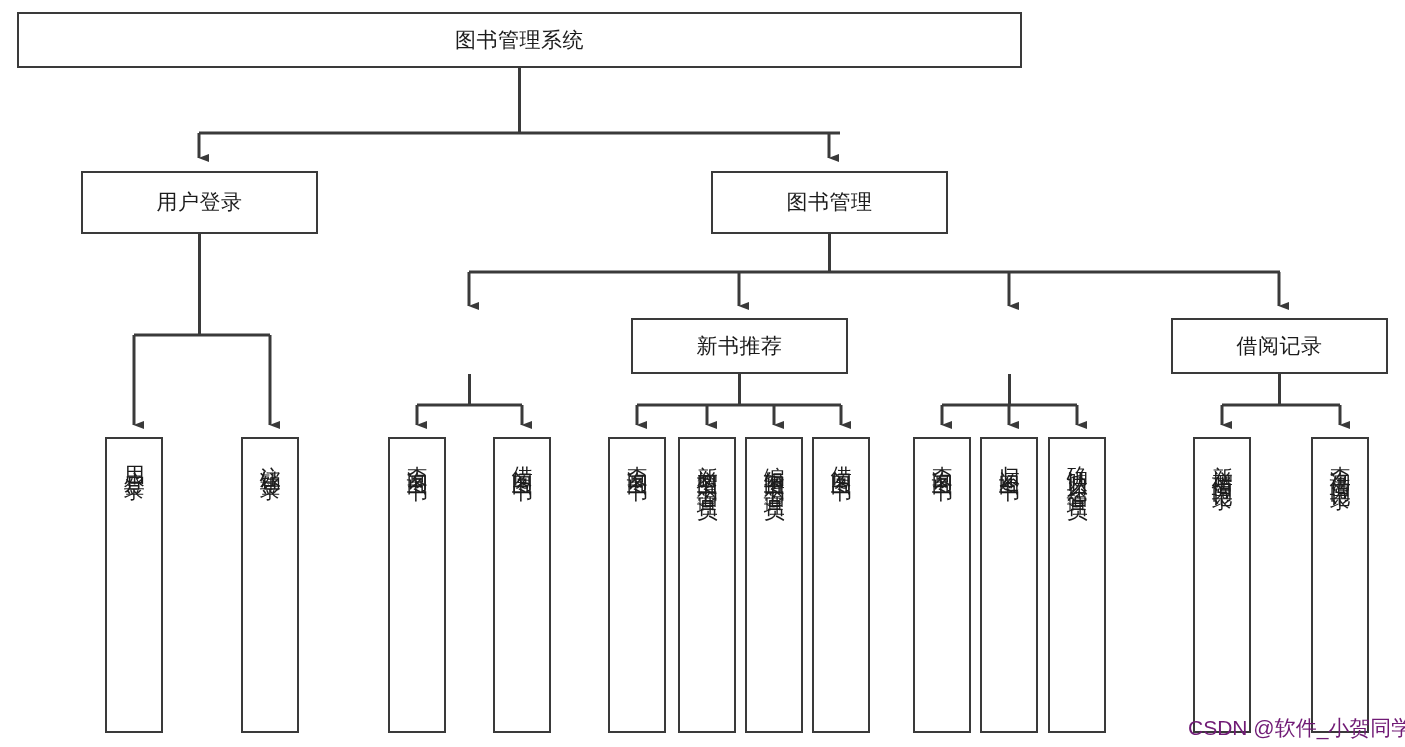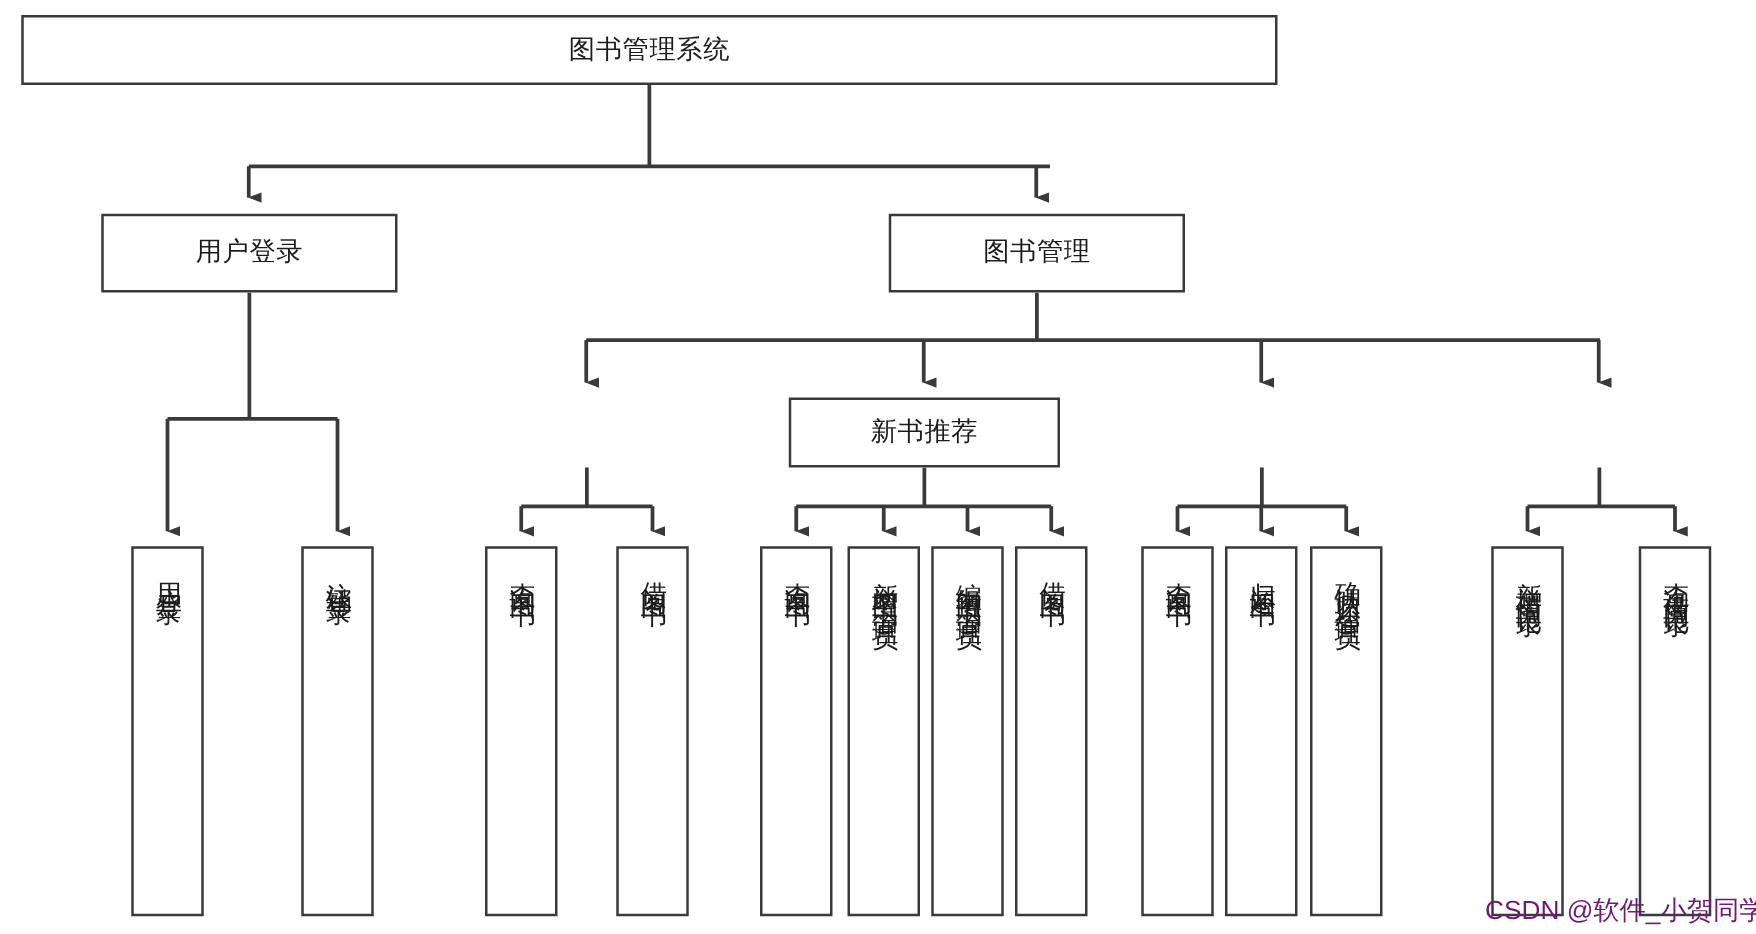--- a/index.html
+++ b/index.html
@@ -136,20 +136,23 @@
   <div class="node horizontal" style="left:711px; top:171px; width:237px; height:63px;">
     <span class="node-label">图书管理</span>
   </div>
 
 
   <div class="node horizontal" style="left:631px; top:318px; width:217px; height:56px;">
     <span class="node-label">新书推荐</span>
   </div>
 
 
+  <div class="node horizontal" style="left:1171px; top:318px; width:217px; height:56px;">
+    <span class="node-label">借阅记录</span>
+  </div>
 
   <div class="node vertical" style="left:105px; top:437px; width:58px; height:296px;">
     <span class="node-label">用户登录</span>
   </div>
 
   <div class="node vertical" style="left:241px; top:437px; width:58px; height:296px;">
     <span class="node-label">注销登录</span>
   </div>
 
   <div class="node vertical" style="left:388px; top:437px; width:58px; height:296px;">

